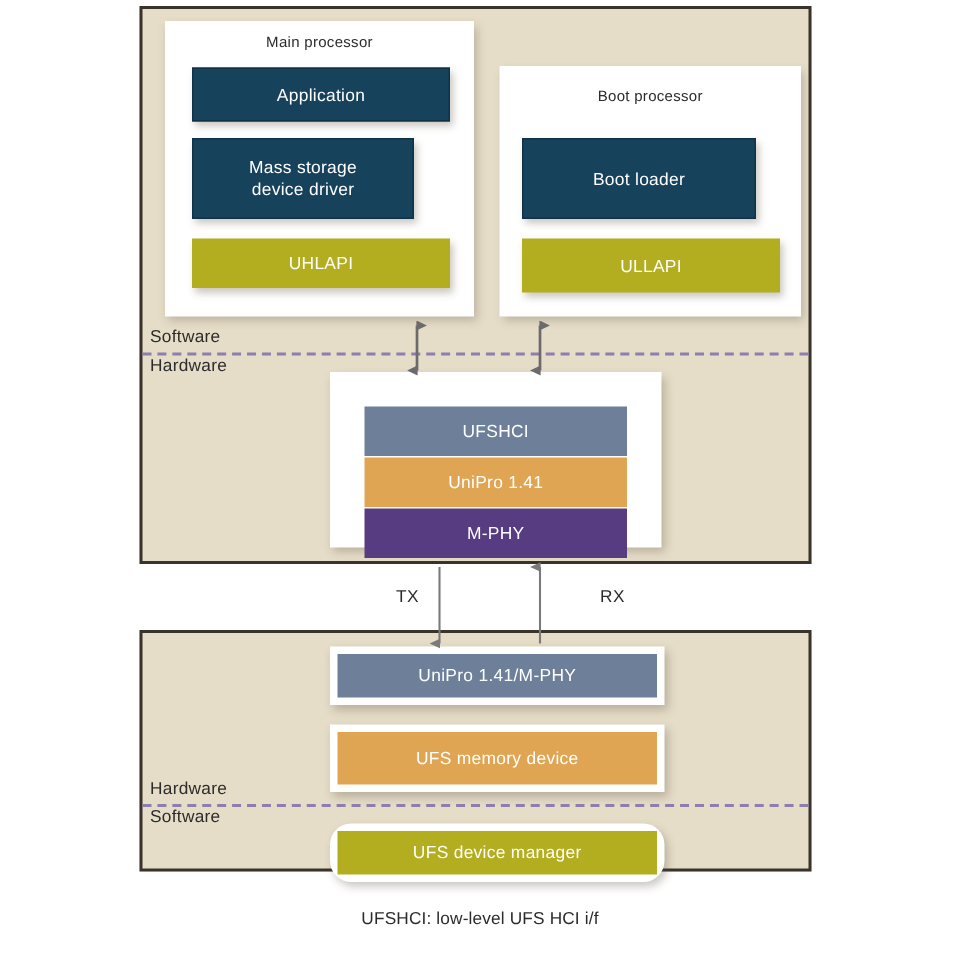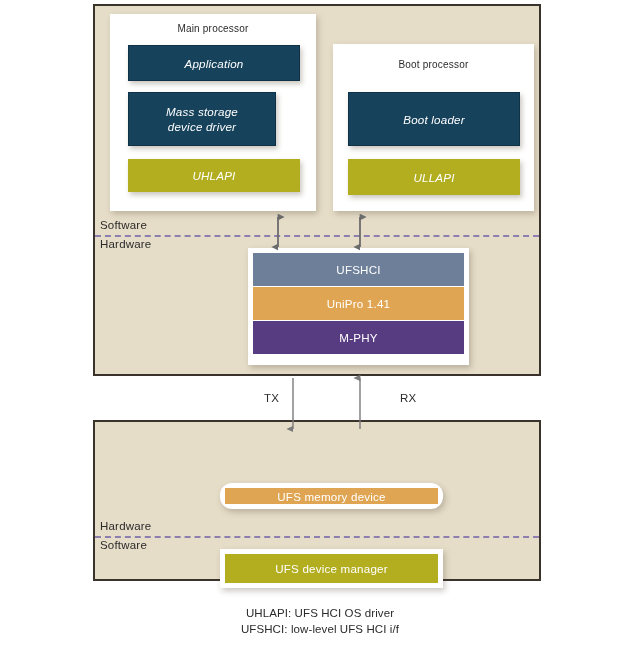--- a/index.html
+++ b/index.html
@@ -65,40 +65,39 @@
     line-height: 15px;
     letter-spacing: .2px;
     white-space: pre-line;
   }
   .navy   { background: #17425c; border: 1px solid #0f3248; }
   .olive  { background: #b3ad20; }
   .slate  { background: #6d7f99; }
   .orange { background: #e0a552; }
   .purple { background: #573c81; }
 
-  .shadowed { box-shadow: 2px 3px 5px rgba(90,80,60,0.32); font-style: italic; }
+  .shadowed { box-shadow: 2px 3px 5px rgba(90,80,60,0.32); }
 
   
   #blk-application   { left: 128px; top: 45px;  width: 172px; height: 36px; }
   #blk-massstorage   { left: 128px; top: 92px;  width: 148px; height: 54px; }
   #blk-uhlapi        { left: 128px; top: 159px; width: 172px; height: 33px; }
   
-  #blk-bootloader    { left: 348px; top: 92px;  width: 172px; height: 54px; }
+  #blk-bootloader    { left: 348px; top: 92px;  width: 156px; height: 54px; }
   #blk-ullapi        { left: 348px; top: 159px; width: 172px; height: 36px; }
 
   
   #host-stack {
     position: absolute;
     left: 220px; top: 248px;
     width: 221px; height: 117px;
     background: #ffffff;
     box-shadow: 2px 3px 6px rgba(80,70,55,0.30);
     box-sizing: border-box;
-    padding: 5px;
-    margin-left: 28px;
+    padding: 23px;
   }
   #host-stack .bar {
     position: relative;
     width: 100%;
     height: 33px;
     display: flex;
     align-items: center;
     justify-content: center;
     color: #ffffff;
     font-size: 11.6px;
@@ -118,22 +117,22 @@
   .device-block .inner {
     height: 100%;
     display: flex;
     align-items: center;
     justify-content: center;
     color: #ffffff;
     font-size: 11.6px;
     letter-spacing: .2px;
   }
   #blk-unipro-mphy   { left: 220px; top: 431px; width: 223px; height: 39px; }
-  #blk-ufs-memory    { left: 220px; top: 483px; width: 223px; height: 26px; border-radius: 12px; }
-  #blk-ufs-manager   { left: 220px; top: 549px; width: 223px; height: 39px; }
+  #blk-ufs-memory    { left: 220px; top: 483px; width: 223px; height: 45px; }
+  #blk-ufs-manager   { left: 220px; top: 549px; width: 223px; height: 39px; border-radius: 14px; }
 
   
   .divider {
     position: absolute;
     height: 0;
     border-top: 2px dashed #8c7faf;
   }
   #divider-host   { left: 95px; top: 235px; width: 444px; }
   #divider-device { left: 95px; top: 536px; width: 444px; }
 
@@ -204,20 +203,23 @@
   <div id="label-host-hardware" class="layer-label">Hardware</div>
 
   <div id="host-stack">
     <div class="bar slate">UFSHCI</div>
     <div class="bar orange">UniPro 1.41</div>
     <div class="bar purple">M-PHY</div>
   </div>
 
   <div id="device-panel" class="panel"></div>
 
+  <div id="blk-unipro-mphy" class="device-block">
+    <div class="inner slate">UniPro 1.41/M-PHY</div>
+  </div>
   <div id="blk-ufs-memory" class="device-block">
     <div class="inner orange">UFS memory device</div>
   </div>
   <div id="blk-ufs-manager" class="device-block">
     <div class="inner olive">UFS device manager</div>
   </div>
 
   <div id="divider-device" class="divider"></div>
   <div id="label-device-hardware" class="layer-label">Hardware</div>
   <div id="label-device-software" class="layer-label">Software</div>
@@ -244,17 +246,16 @@
 
     <line x1="293" y1="378" x2="293" y2="429" stroke="#7a7a7a" stroke-width="1.4" marker-end="url(#head-down-thin)"></line>
 
     <line x1="360" y1="429" x2="360" y2="378" stroke="#7a7a7a" stroke-width="1.4" marker-end="url(#head-up-thin)"></line>
   </svg>
 
   <div id="label-tx" class="io-label">TX</div>
   <div id="label-rx" class="io-label">RX</div>
 
   <div id="caption">
-    <div>UHLAPI: UFS HCI OS driver</div>
     <div>UFSHCI: low-level UFS HCI i/f</div>
   </div>
 
 </div>
 
 </body></html>

